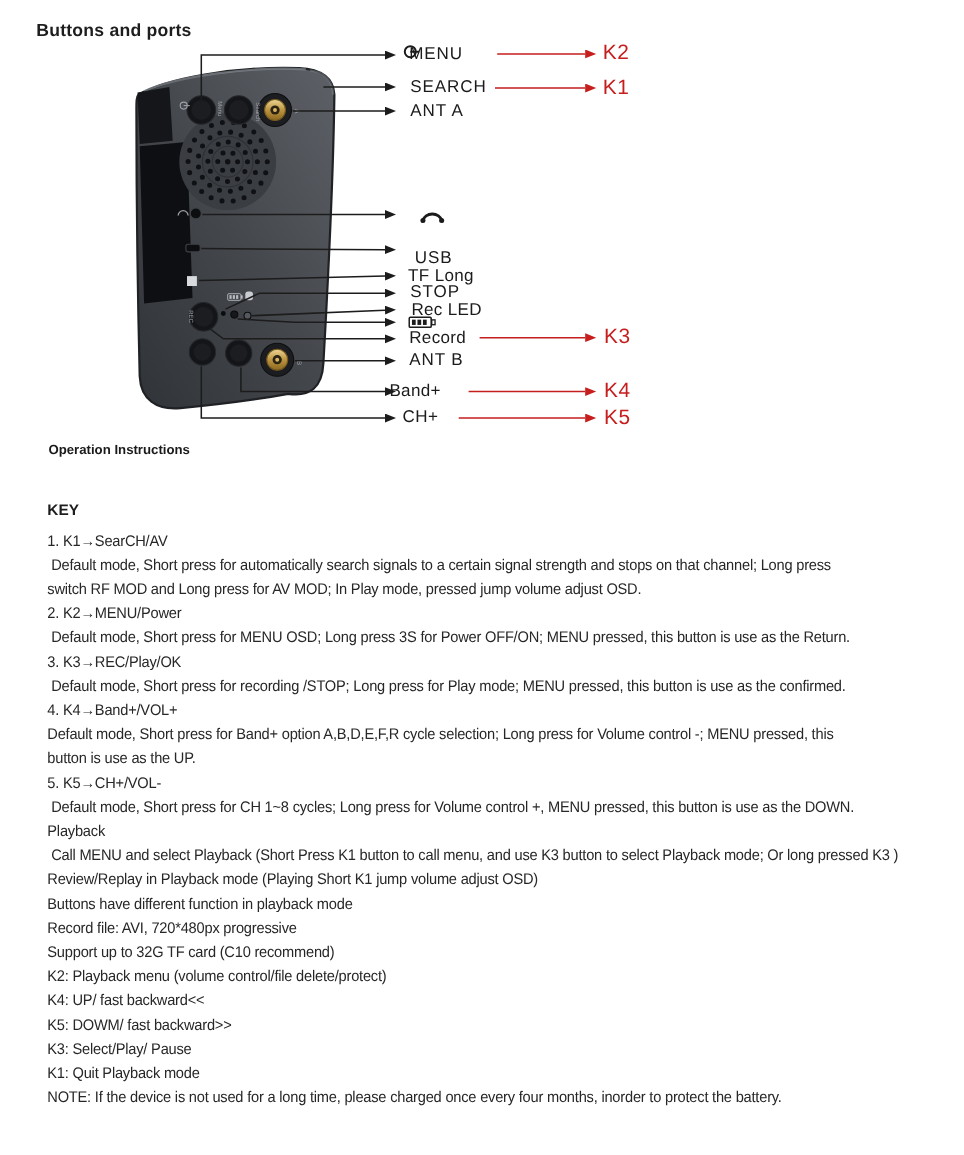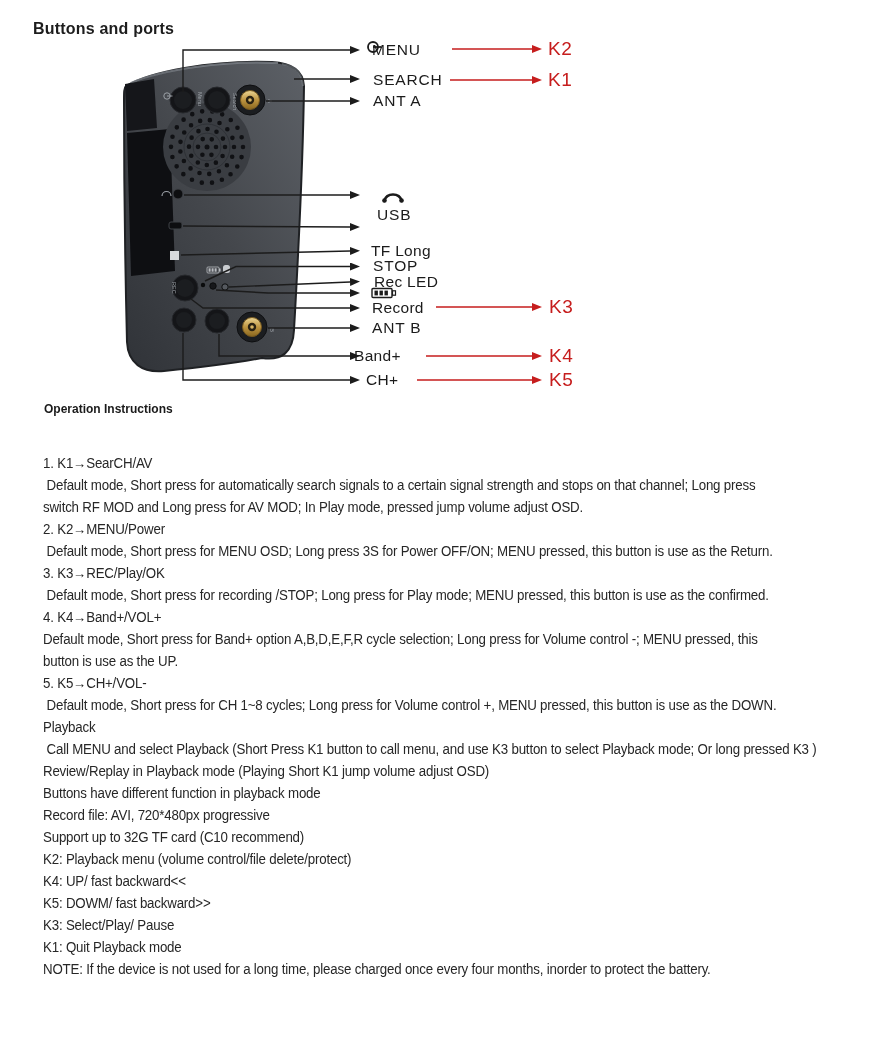--- a/index.html
+++ b/index.html
@@ -178,21 +178,21 @@
     </div>
     <div class="lbl" style="left:380px;top:184px">
       <span class="icon">
         <svg width="26" height="20" viewBox="0 0 26 20">
             <path d="M4,17 A9.5,9.5 0 0 1 22,17" stroke="#1b1b1b" stroke-width="2.6" fill="none" stroke-linecap="round"></path>
             <circle cx="4.5" cy="16.5" r="2.3" fill="#1b1b1b"></circle>
             <circle cx="21.5" cy="16.5" r="2.3" fill="#1b1b1b"></circle>
           </svg>
       </span>
     </div>
-    <div class="lbl" style="left:377px;top:204px">
+    <div class="lbl" style="left:377px;top:224px">
       <span>USB</span>
     </div>
     <div class="lbl tight" style="left:371px;top:240px">
       <span>TF Long</span>
     </div>
     <div class="lbl" style="left:373px;top:255px">
       <span>STOP</span>
     </div>
     <div class="lbl tight" style="left:374px;top:271px">
       <span>Rec LED</span>
@@ -224,20 +224,21 @@
     <div class="klabel" style="left:548px;top:37px">K2</div>
     <div class="klabel" style="left:548px;top:68px">K1</div>
     <div class="klabel" style="left:549px;top:295px">K3</div>
     <div class="klabel" style="left:549px;top:344px">K4</div>
     <div class="klabel" style="left:549px;top:368px">K5</div>
   </div>
 
   <div class="op-heading">Operation Instructions</div>
 
   <div class="body-text">
+    <div class="key-heading">KEY</div>
     <div>
       <div class="tline">1. K1→SearCH/AV</div>
       <div class="tline"> Default mode, Short press for automatically search signals to a certain signal strength and stops on that channel; Long press</div>
       <div class="tline">switch RF MOD and Long press for AV MOD; In Play mode, pressed jump volume adjust OSD.</div>
       <div class="tline">2. K2→MENU/Power</div>
       <div class="tline"> Default mode, Short press for MENU OSD; Long press 3S for Power OFF/ON; MENU pressed, this button is use as the Return.</div>
       <div class="tline">3. K3→REC/Play/OK</div>
       <div class="tline"> Default mode, Short press for recording /STOP; Long press for Play mode; MENU pressed, this button is use as the confirmed.</div>
       <div class="tline">4. K4→Band+/VOL+</div>
       <div class="tline">Default mode, Short press for Band+ option A,B,D,E,F,R cycle selection; Long press for Volume control -; MENU pressed, this</div>

